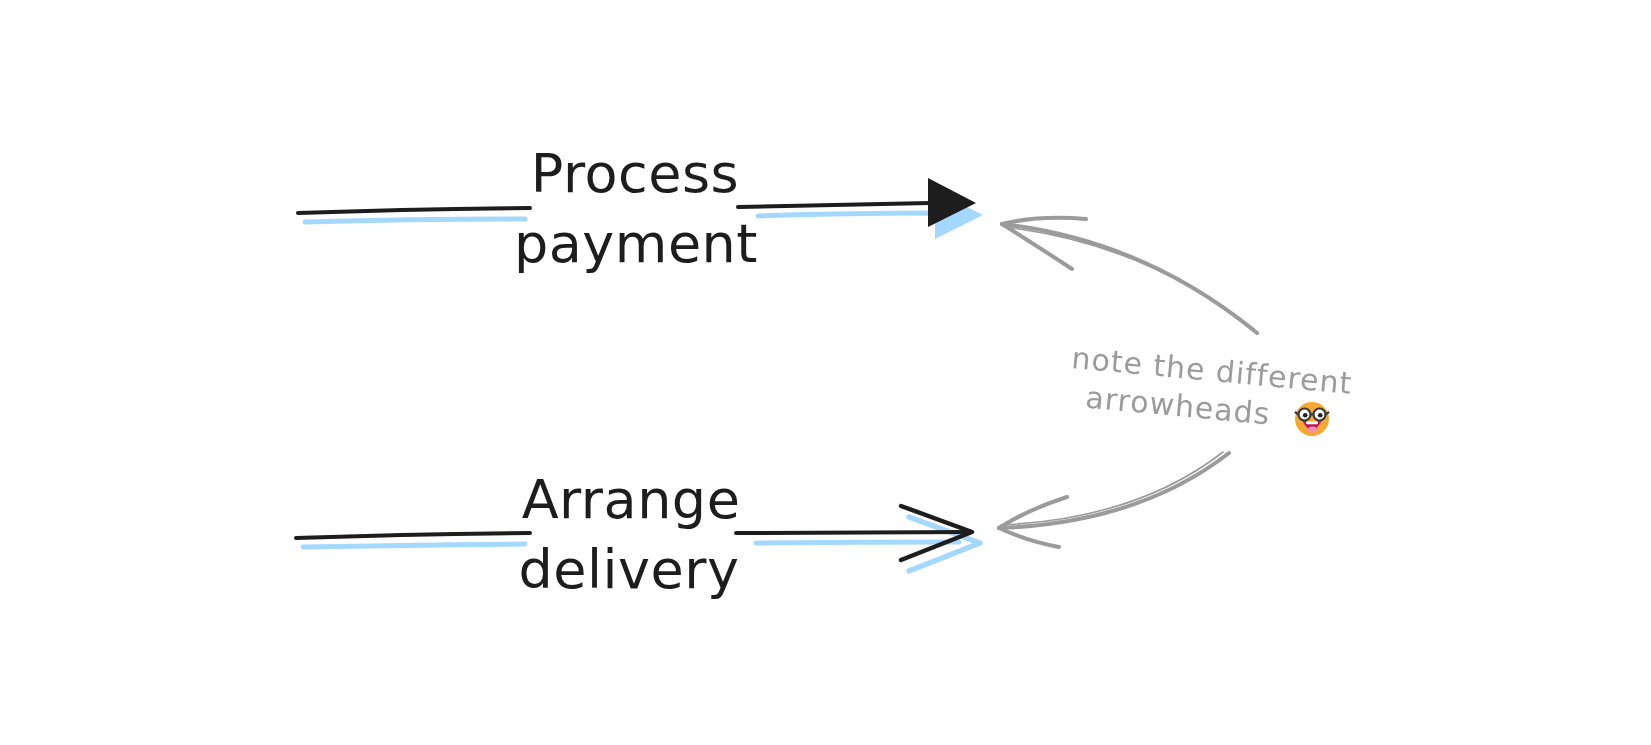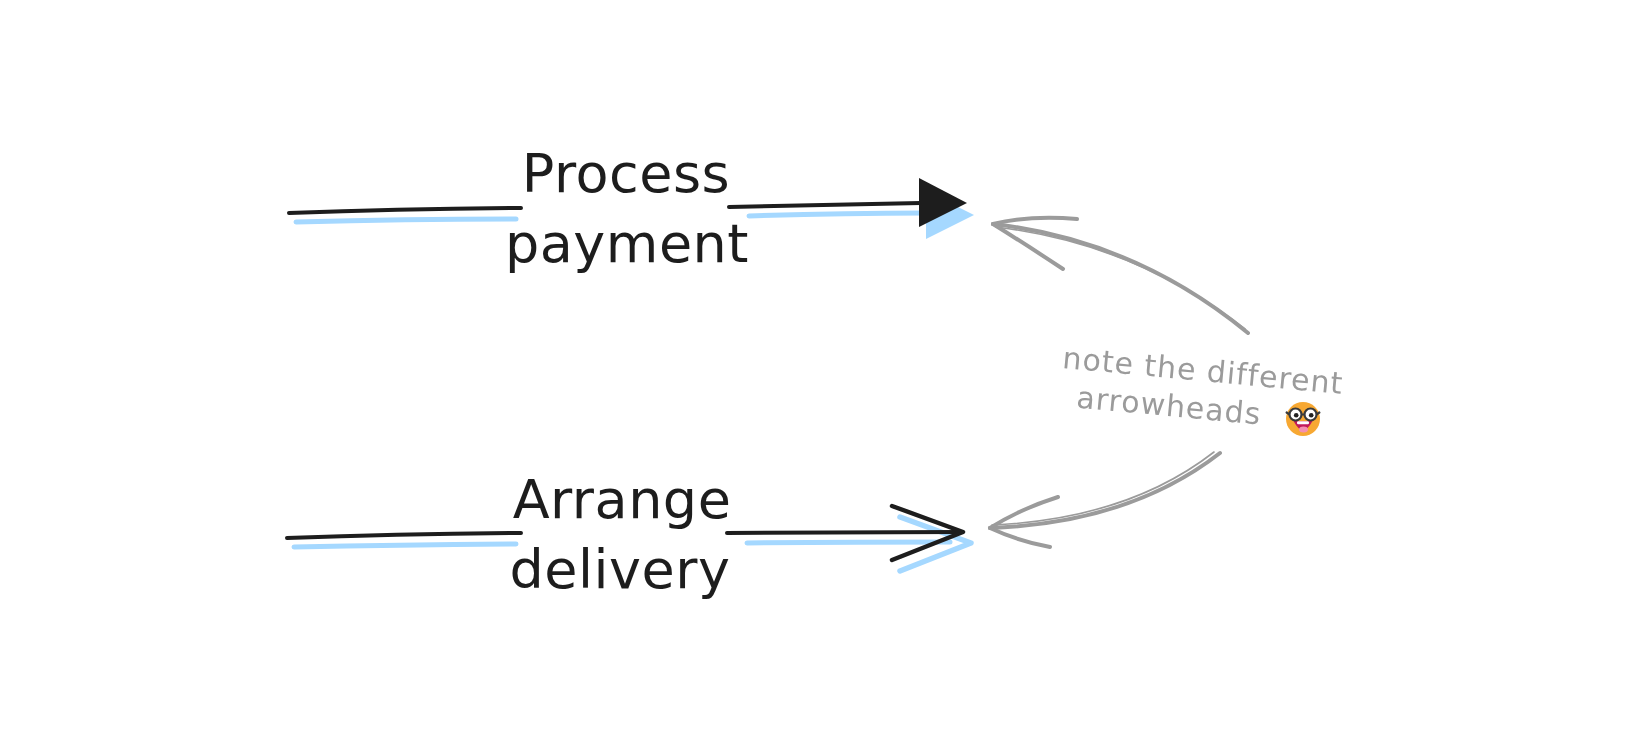--- a/index.html
+++ b/index.html
@@ -7,20 +7,21 @@
     padding: 0;
     background: #ffffff;
   }
   .canvas {
     position: relative;
     width: 1506px;
     height: 745px;
     background: #ffffff;
     overflow: hidden;
     font-family: "DejaVu Sans", sans-serif;
+    padding-left: 9px;
   }
   svg text {
     font-family: "DejaVu Sans", sans-serif;
   }
   .msg-label {
     font-size: 54px;
     letter-spacing: 0.5px;
   }
   .note-label {
     font-size: 30px;

